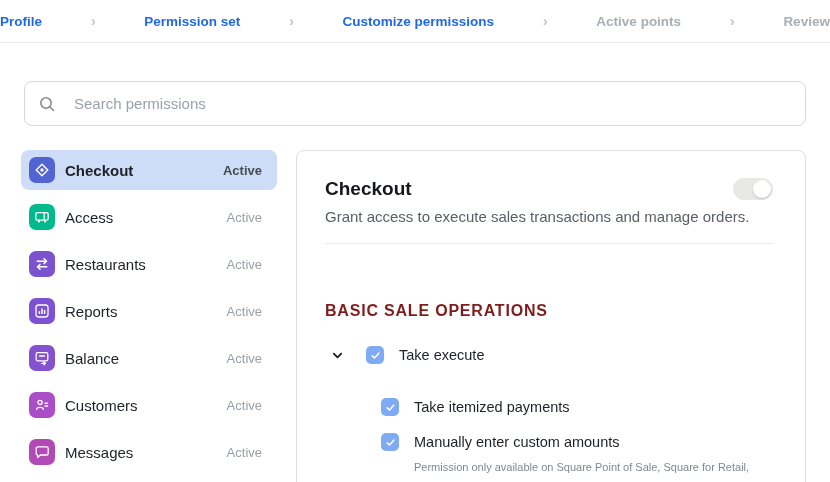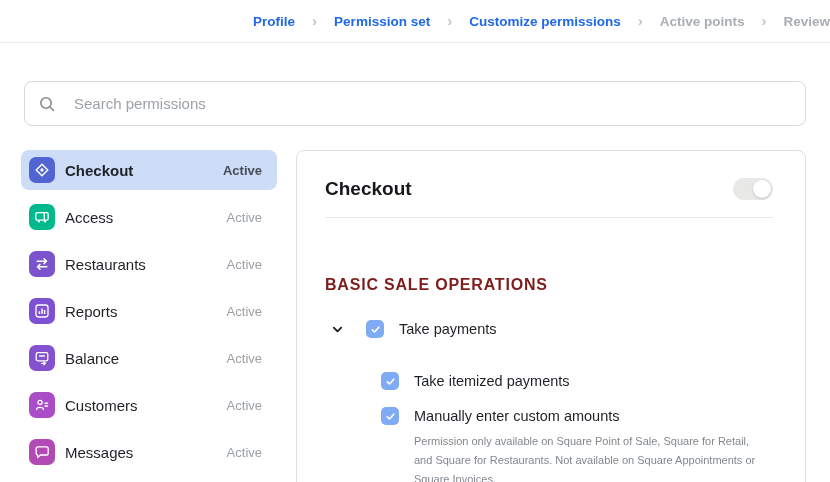--- a/index.html
+++ b/index.html
@@ -5,21 +5,21 @@
   html,body{margin:0;padding:0;}
   body{
     width:830px;height:482px;position:relative;overflow:hidden;
     background:#fff;font-family:"Liberation Sans",sans-serif;
     -webkit-font-smoothing:antialiased;color:#1e2126;
   }
   
   .topbar{
     position:absolute;top:0;left:0;right:0;height:42px;
     border-bottom:1px solid #ececec;
-    display:flex;align-items:center;justify-content:flex-end;gap:17px;
+    display:flex;align-items:center;justify-content:space-between;gap:17px;
     font-size:13.5px;font-weight:bold;
   }
   .crumb-link{color:var(--link-blue,#2168e8);cursor:pointer;}
   .crumb-disabled{color:#a9aeb4;}
   .crumb-sep{color:#c2c7cc;font-size:15px;font-weight:bold;line-height:1;transform:translateY(-1px);}
   
   .search-wrap{
     position:absolute;left:24px;top:81px;width:782px;height:45px;box-sizing:border-box;
     border:1px solid #d6d8da;border-radius:8px;background:#fff;
     display:flex;align-items:center;padding:0 13px;gap:16px;
@@ -197,37 +197,38 @@
 
 <div class="card">
 
   <div class="card-head">
     <div class="card-title">Checkout</div>
     <div class="toggle">
       <div class="knob"></div>
     </div>
   </div>
 
+  <div class="card-desc">Grant access to execute sales transactions and manage orders.</div>
 
   <div class="divider"></div>
 
   <div class="section-label">BASIC SALE OPERATIONS</div>
 
   <div class="perm-row root">
     <span class="chev-btn">
       <svg viewBox="0 0 14 14" width="13" height="13">
           <path d="M3 5 L7 9 L11 5" fill="none" stroke="#1f1f1f" stroke-width="2" stroke-linecap="round" stroke-linejoin="round"></path>
         </svg>
     </span>
     <span class="checkbox">
       <svg viewBox="0 0 18 18">
           <path d="M4.5 9.5 L7.6 12.5 L13.5 5.8" fill="none" stroke="#fff" stroke-width="2.2" stroke-linecap="round" stroke-linejoin="round"></path>
         </svg>
     </span>
-    <span class="perm-label">Take payments</span>
+    <span class="perm-label">Take execute</span>
   </div>
 
   <div class="perm-row sub sub1">
     <span class="checkbox">
       <svg viewBox="0 0 18 18">
           <path d="M4.5 9.5 L7.6 12.5 L13.5 5.8" fill="none" stroke="#fff" stroke-width="2.2" stroke-linecap="round" stroke-linejoin="round"></path>
         </svg>
     </span>
     <span class="perm-label">Take itemized payments</span>
   </div>

